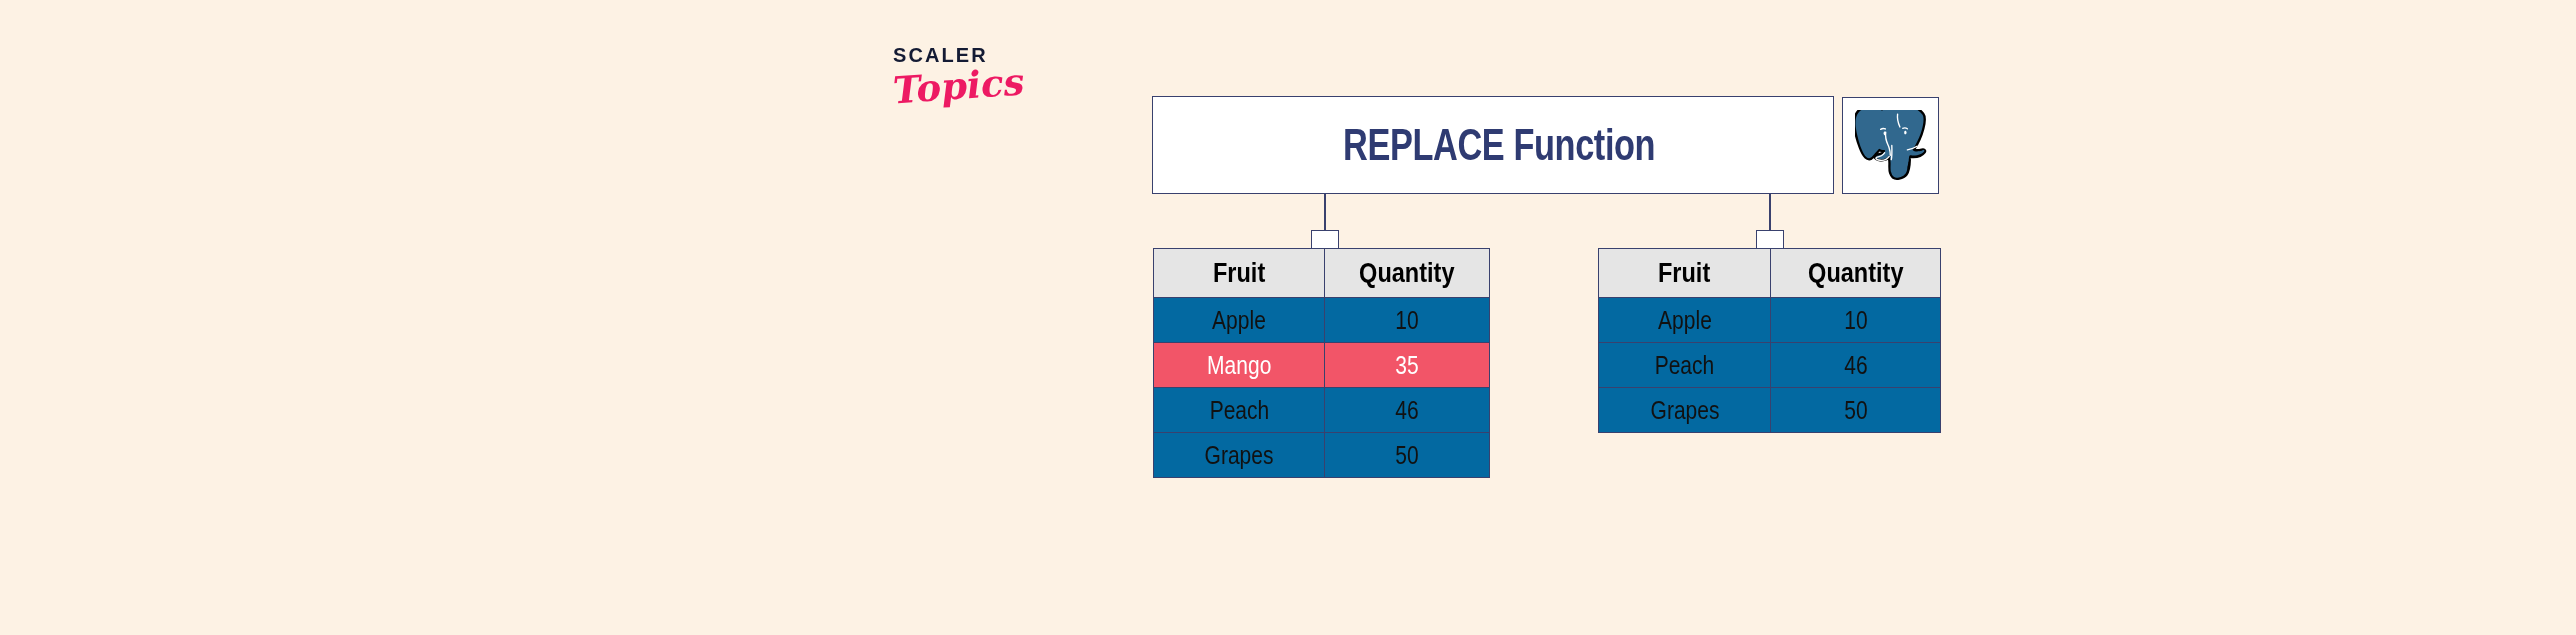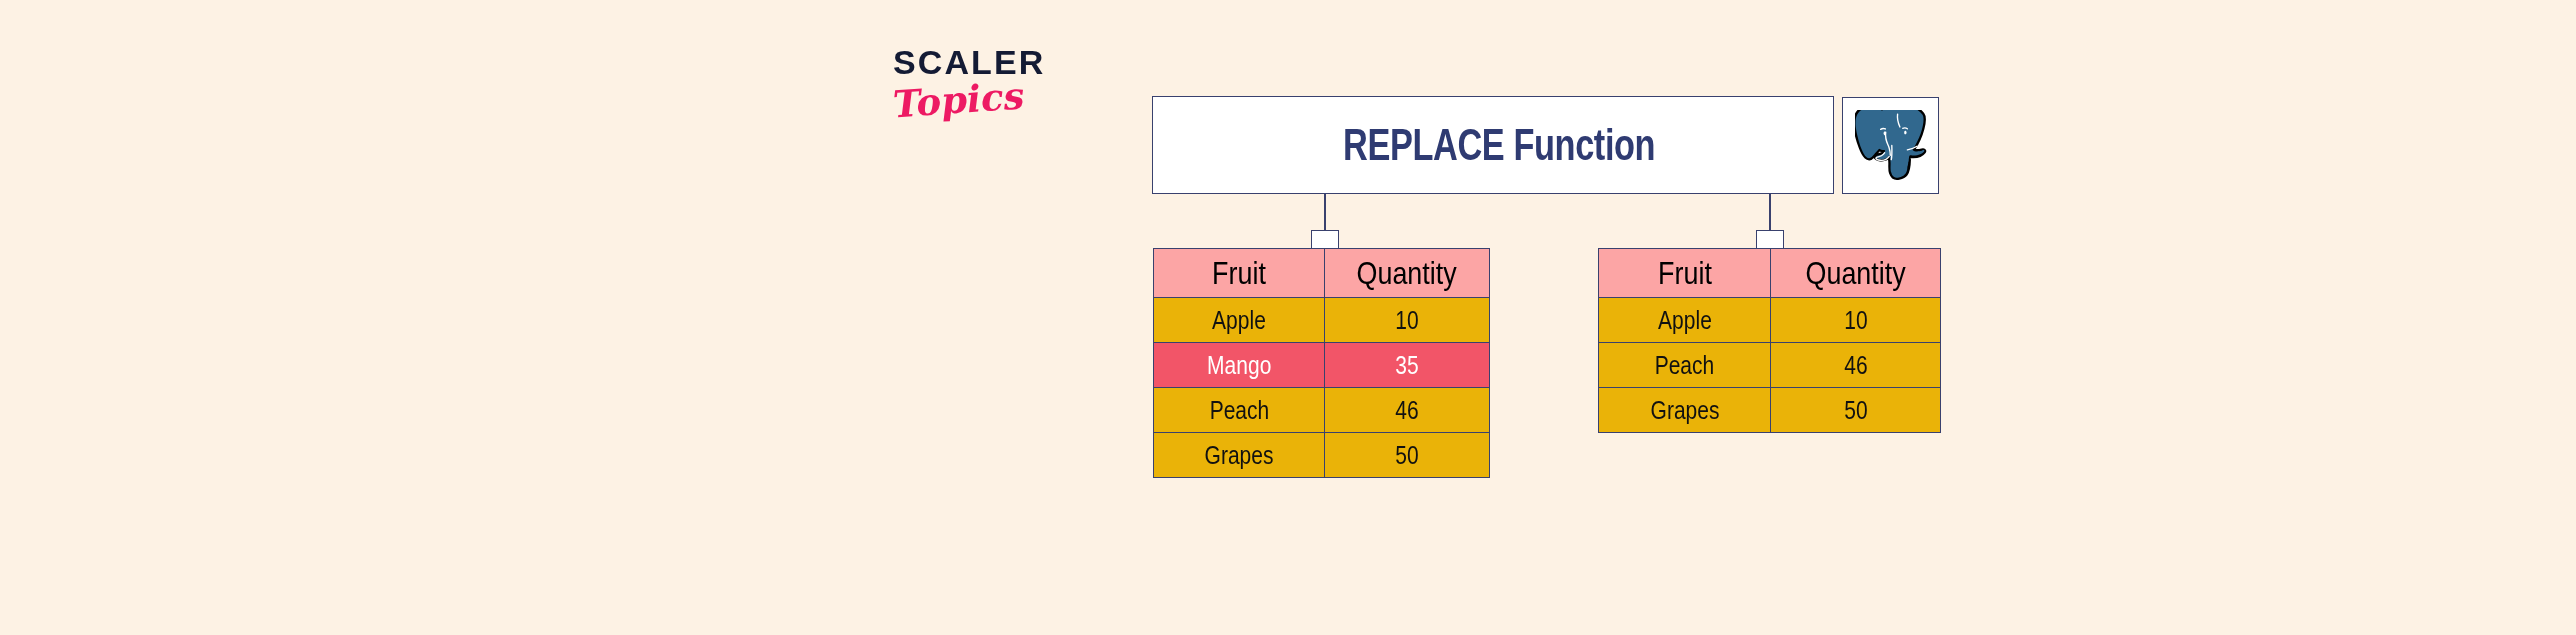--- a/index.html
+++ b/index.html
@@ -19,21 +19,21 @@
   #scaler-logo {
     position: absolute;
     left: 893px;
     top: 45px;
     width: 129px;
     height: 82px;
   }
   #scaler-logo .logo-scaler {
     font-family: "Liberation Sans", sans-serif;
     font-weight: bold;
-    font-size: 34px;
+    font-size: 20px;
     letter-spacing: 2.1px;
     color: #141B34;
     line-height: 1;
     display: block;
     white-space: nowrap;
   }
   #scaler-logo .logo-topics {
     font-family: "DejaVu Serif", serif;
     font-style: italic;
     font-weight: bold;
@@ -108,28 +108,28 @@
     table-layout: fixed;
     background: #FFFFFF;
   }
   .fruit-table th, .fruit-table td {
     border: 1.5px solid #39416E;
     text-align: center;
     font-family: "Liberation Sans", sans-serif;
     padding: 0;
   }
   .fruit-table th {
-    background: #fca5a5;
+    background: #e5e5e5;
     color: #000000;
-    font-weight: normal;
-    font-size: 32px;
+    font-weight: bold;
+    font-size: 28px;
     height: 48px;
   }
   .fruit-table td {
-    background: #eab308;
+    background: #0369a1;
     color: #111111;
     font-weight: normal;
     font-size: 25px;
     height: 44px;
   }
   .fruit-table tr.row-highlight td {
     background: #F25568;
     color: #FFFFFF;
   }
   .fruit-table .cell-inner {

